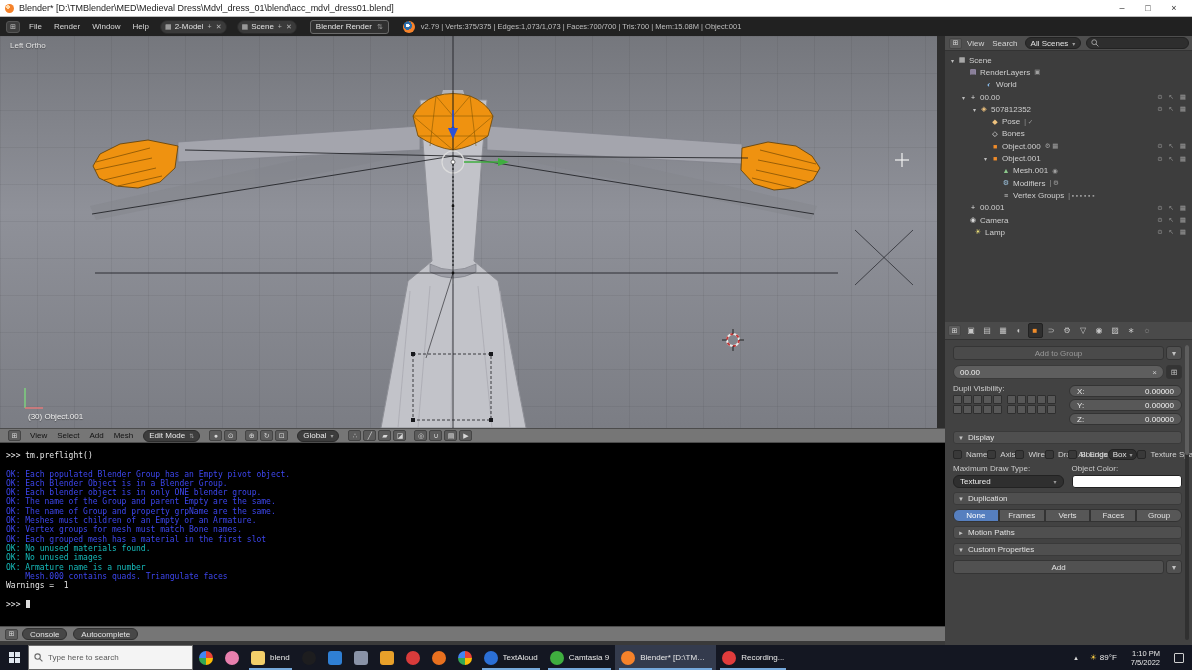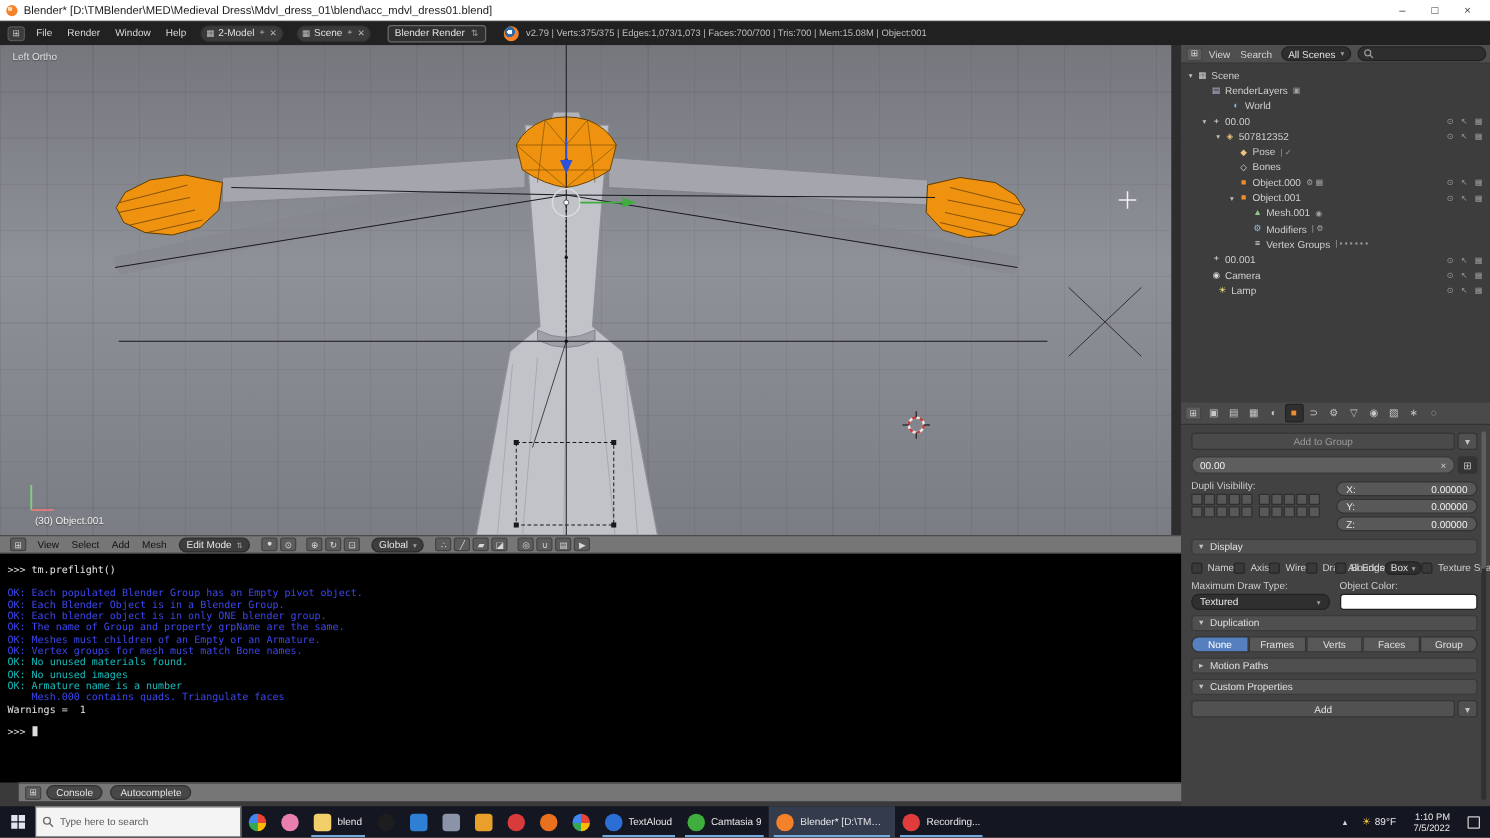--- a/index.html
+++ b/index.html
@@ -43,21 +43,21 @@
   .darkdd .dda{margin-left:4px;font-size:6px;color:#9f9f9f;}
   .icluster{display:flex;margin:0 3px;}
 
   
   .console{position:absolute;left:0;top:443px;width:945px;height:183px;background:#000;padding:8px 0 0 6px;font-family:"DejaVu Sans Mono",monospace;font-size:8px;line-height:9.3px;overflow:hidden;}
   .cl{white-space:pre;}
   .cl.white{color:#e6e6e6;}
   .cl.blue{color:#3d46ee;}
   .cl.cyan{color:#16bcbc;}
   .cursor{display:inline-block;width:4px;height:8px;background:#ddd;margin-left:1px;vertical-align:-1px;}
-  .cfooter{position:absolute;left:0;top:626px;width:1099px;height:15px;background:#767676;border-top:1px solid #4c4c4c;display:flex;align-items:center;padding:0 4px;margin-left:15px;}
+  .cfooter{position:absolute;left:0;top:626px;width:1099px;height:15px;background:#767676;border-top:1px solid #4c4c4c;display:flex;align-items:center;padding:0 4px;}
   .cf-btn{display:flex;align-items:center;height:12px;background:#474747;border:1px solid #303030;border-radius:6px;margin:0 3px;padding:0 7px;color:#e4e4e4;}
 
   
   .oheader{position:absolute;left:945px;top:36px;width:247px;height:15px;background:#4e4e4e;border-bottom:1px solid #333;display:flex;align-items:center;padding:0 3px;color:#d5d5d5;}
   .oh-menu{margin:0 4px;}
   .oh-dd{display:flex;align-items:center;height:12px;background:#2e2e2e;border:1px solid #222;border-radius:6px;margin:0 3px;padding:0 5px;color:#e2e2e2;}
   .oh-dd .dda{margin-left:4px;font-size:6px;color:#9f9f9f;}
   .oh-search{display:flex;align-items:center;height:12px;background:#2e2e2e;border:1px solid #222;border-radius:6px;margin-left:2px;padding:0 4px;flex:1;}
   .outliner{position:absolute;left:945px;top:51px;width:247px;height:271px;background:#3d3d3d;padding-top:3px;overflow:hidden;}
   .o-row{display:flex;align-items:center;height:12.3px;color:#cfcfcf;padding-right:4px;}
@@ -310,23 +310,25 @@
       </span>
   </div>
 
   <div class="console">
     <div id="console-lines">
         <div class="cl white">&gt;&gt;&gt; tm.preflight()</div>
         <div class="cl white">&nbsp;</div>
         <div class="cl blue">OK: Each populated Blender Group has an Empty pivot object.</div>
         <div class="cl blue">OK: Each Blender Object is in a Blender Group.</div>
         <div class="cl blue">OK: Each blender object is in only ONE blender group.</div>
+        <div class="cl blue">OK: The name of the Group and parent Empty are the same.</div>
         <div class="cl blue">OK: The name of Group and property grpName are the same.</div>
         <div class="cl blue">OK: Meshes must children of an Empty or an Armature.</div>
         <div class="cl blue">OK: Vertex groups for mesh must match Bone names.</div>
+        <div class="cl blue">OK: Each grouped mesh has a material in the first slot</div>
         <div class="cl cyan">OK: No unused materials found.</div>
         <div class="cl cyan">OK: No unused images</div>
         <div class="cl cyan">OK: Armature name is a number</div>
         <div class="cl blue">    Mesh.000 contains quads. Triangulate faces</div>
         <div class="cl white">Warnings =  1</div>
         <div class="cl white">&nbsp;</div>
       </div>
     <div class="cl white"><span>&gt;&gt;&gt; </span><span class="cursor"></span></div>
   </div>
   <div class="cfooter">

